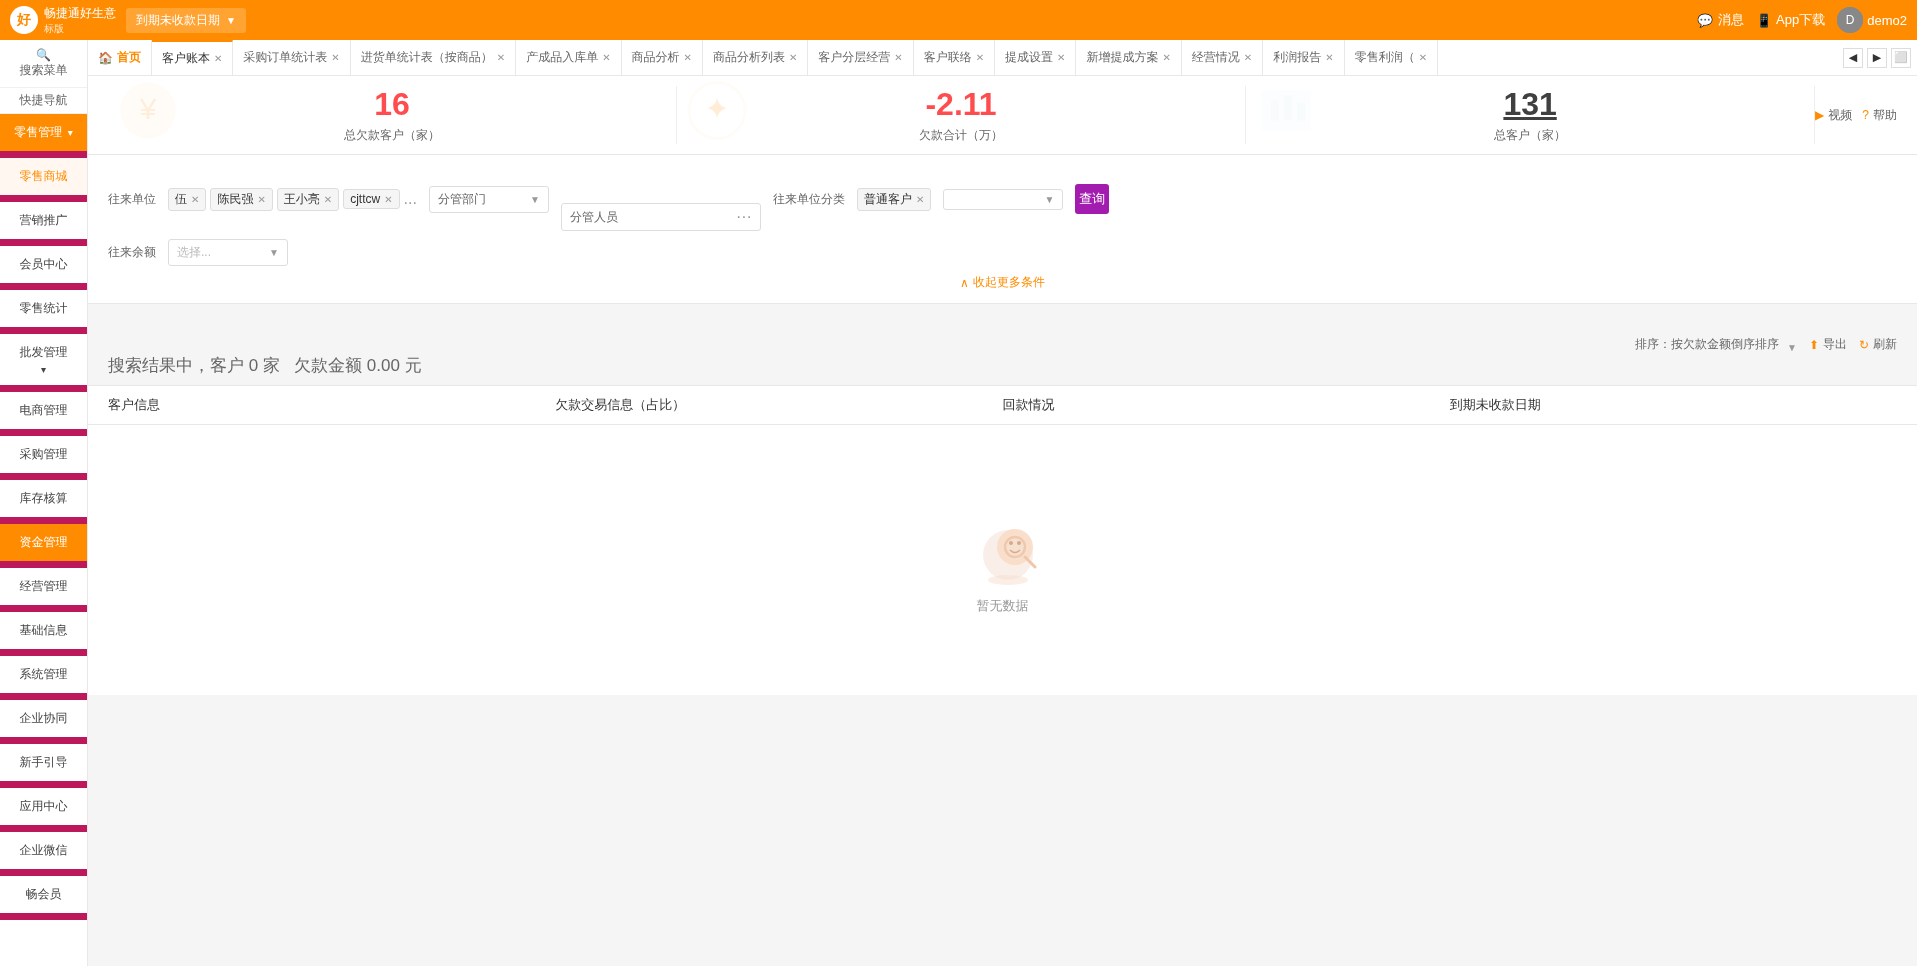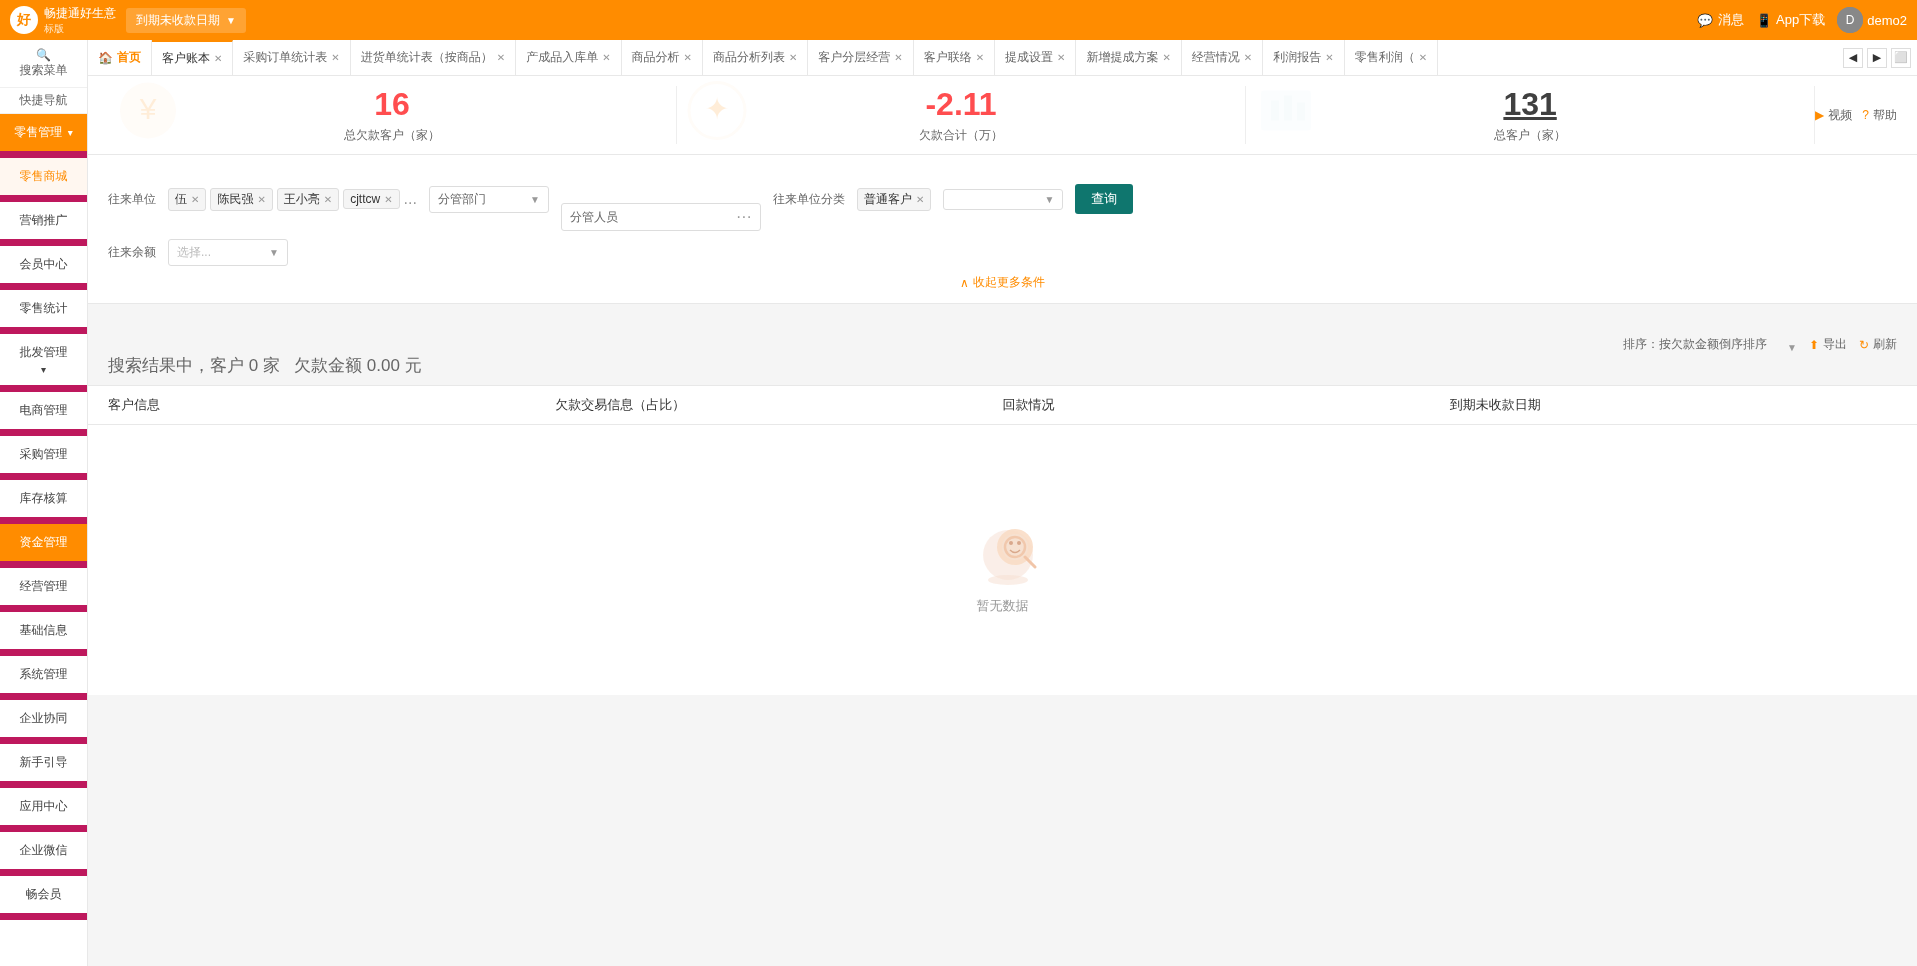--- a/index.html
+++ b/index.html
@@ -62,35 +62,35 @@
     .filter-select { border: 1px solid #ddd; border-radius: 3px; padding: 4px 8px; font-size: 12px; color: #666; display: flex; align-items: center; gap: 4px; cursor: pointer; min-width: 120px; justify-content: space-between; }
     .filter-select-wide { min-width: 200px; margin-top: 36px; }
     .collapse-btn { display: flex; align-items: center; justify-content: center; gap: 4px; color: #ff8c00; font-size: 12px; cursor: pointer; margin-top: 4px; }
 
     
     .result-bar { background: #f5f5f5; padding: 8px 20px; display: flex; align-items: center; justify-content: space-between; border-bottom: 1px solid #e8e8e8; }
     .result-info { font-size: 17px; color: #666; margin-top: 42px; }
     .result-actions { display: flex; align-items: center; gap: 12px; font-size: 12px; color: #666; }
     .result-action { display: flex; align-items: center; gap: 4px; cursor: pointer; }
     .result-action .icon { color: #ff8c00; }
-    .sort-select { display: flex; align-items: flex-end; gap: 20px; cursor: pointer; }
+    .sort-select { display: flex; align-items: flex-end; gap: 8px; cursor: pointer; }
 
     
     .table-wrapper { background: white; margin: 0; }
     .table-header { display: grid; grid-template-columns: 2fr 2fr 2fr 2fr; padding: 10px 20px; border-bottom: 1px solid #e8e8e8; background: white; }
     .table-col-header { font-size: 13px; color: #333; font-weight: 500; }
 
     
     .empty-state { display: flex; flex-direction: column; align-items: center; justify-content: center; padding: 80px 20px; }
     .empty-icon { width: 80px; height: 80px; position: relative; }
     .empty-icon svg { opacity: 0.6; }
     .empty-text { color: #999; font-size: 13px; margin-top: 12px; }
 
     
-    .btn-orange { background: #0f766e; color: white; border: none; border-radius: 3px; padding: 6px 16px; font-size: 13px; cursor: pointer; }
+    .btn-orange { background: #a21caf; color: white; border: none; border-radius: 3px; padding: 6px 4px; font-size: 13px; cursor: pointer; }
 
     .dropdown-arrow { font-size: 10px; color: #999; }
     .filter-dots { color: #999; cursor: pointer; font-size: 16px; display: flex; align-items: center; }
   </style>
 </head>
 <body>
 
 <div class="app-container">
 
   <div class="top-bar">

